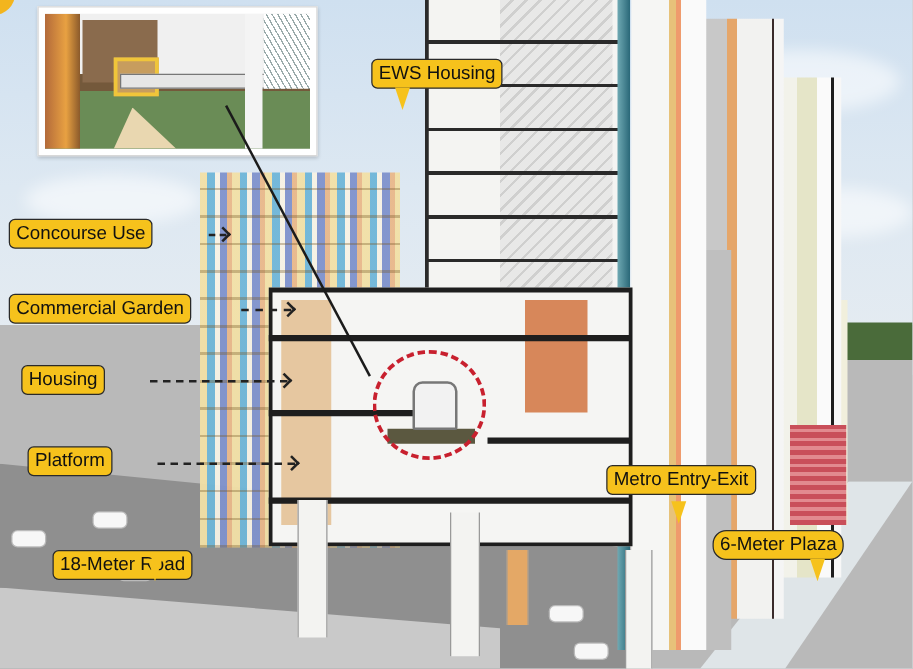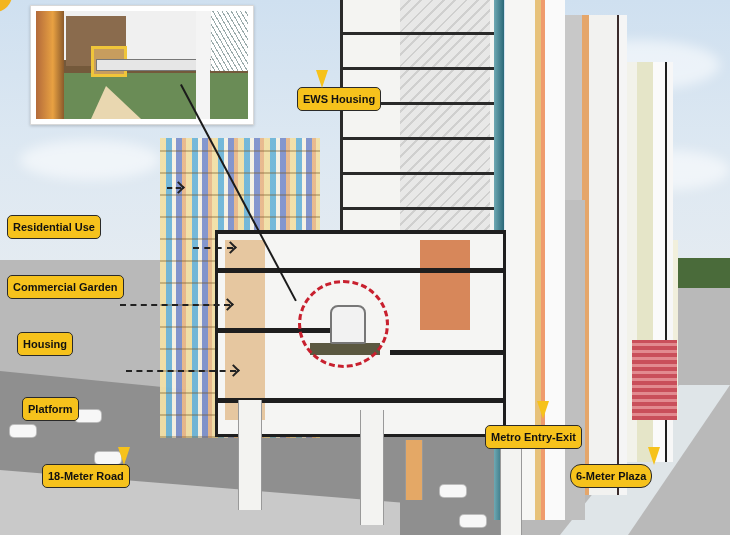--- a/index.html
+++ b/index.html
@@ -37,21 +37,21 @@
   .inset-img{position:absolute;left:5px;top:5px;width:212px;height:108px;background:linear-gradient(180deg,#f0f0f0 0 45%,#74593b 45% 57%,#6a8c56 57%);overflow:hidden;}
   .inset-tower{position:absolute;left:0;top:0;width:28px;height:108px;background:linear-gradient(90deg,#b36a3a,#e8a142 60%,#8b5a2b);}
   .inset-mid{position:absolute;left:30px;top:5px;width:60px;height:50px;background:#8a6b4d;}
   .inset-yellow{position:absolute;left:55px;top:35px;width:30px;height:25px;border:3px solid #f0c53a;background:#c79d5e;}
   .inset-cone{position:absolute;left:55px;top:75px;width:50px;height:33px;background:#e9d7b0;clip-path:polygon(30% 0,100% 100%,0 100%);}
   .inset-mast{position:absolute;left:160px;top:0;width:14px;height:108px;background:#f4f4f4;}
   .inset-cables{position:absolute;left:175px;top:0;width:37px;height:60px;background:repeating-linear-gradient(60deg,#fff 0 3px,#9aa 3px 4px);}
   .inset-train{position:absolute;left:60px;top:48px;width:130px;height:10px;background:#e6e6e6;border:1px solid #777;}
   .leader{position:absolute;left:180px;top:85px;width:2px;height:245px;background:#1b1b1b;transform-origin:top left;transform:rotate(-28deg);}
   .sun{position:absolute;left:-22px;top:-22px;width:34px;height:34px;border-radius:50%;background:#f3b51e;}
-  .label{position:absolute;background:#f6c21c;border:1.5px solid #2a2a2a;border-radius:5px;color:#111;font-weight:bold;font-size:11px;line-height:22px;padding:0 5px;white-space:nowrap;margin-top:40px;}
+  .label{position:absolute;background:#f6c21c;border:1.5px solid #2a2a2a;border-radius:5px;color:#111;font-weight:normal;font-size:15px;line-height:22px;padding:0 5px;white-space:nowrap;}
   .arrow{position:absolute;height:0;border-top:2px dashed #222;}
   .arrow::after{content:"";position:absolute;right:-2px;top:-6px;width:7px;height:7px;border-right:2px solid #222;border-top:2px solid #222;transform:rotate(45deg);}
   .tip{position:absolute;width:0;height:0;border-left:6px solid transparent;border-right:6px solid transparent;border-top:18px solid #f6c21c;}
 </style>
 </head>
 <body>
 
 <div class="scene">
   <div class="sky"></div>
   <div class="cloud" style="left:560px;top:40px;width:160px;height:50px;"></div>
@@ -111,33 +111,33 @@
       <div class="inset-train"></div>
       <div class="inset-mast"></div>
       <div class="inset-cables"></div>
     </div>
   </div>
   <div class="leader"></div>
 
   <div class="label" style="left:297px;top:47px;">EWS Housing</div>
   <div class="tip" style="left:316px;top:70px;"></div>
 
-  <div class="label" style="left:7px;top:175px;">Residential Use</div>
+  <div class="label" style="left:7px;top:175px;">Concourse Use</div>
   <div class="arrow" style="left:167px;top:187px;width:14px;"></div>
 
   <div class="label" style="left:7px;top:235px;">Commercial Garden</div>
   <div class="arrow" style="left:193px;top:247px;width:40px;"></div>
 
   <div class="label" style="left:17px;top:292px;">Housing</div>
   <div class="arrow" style="left:120px;top:304px;width:110px;"></div>
 
   <div class="label" style="left:22px;top:357px;">Platform</div>
   <div class="arrow" style="left:126px;top:370px;width:110px;"></div>
 
-  <div class="label" style="left:42px;top:424px;">18-Meter Road</div>
+  <div class="label" style="left:42px;top:440px;">18-Meter Road</div>
   <div class="tip" style="left:118px;top:447px;"></div>
 
-  <div class="label" style="left:485px;top:385px;">Metro Entry-Exit</div>
+  <div class="label" style="left:485px;top:372px;">Metro Entry-Exit</div>
   <div class="tip" style="left:537px;top:401px;"></div>
 
   <div class="label" style="left:570px;top:424px;border-radius:11px;">6-Meter Plaza</div>
   <div class="tip" style="left:648px;top:447px;"></div>
 </div>
 
 </body></html>

